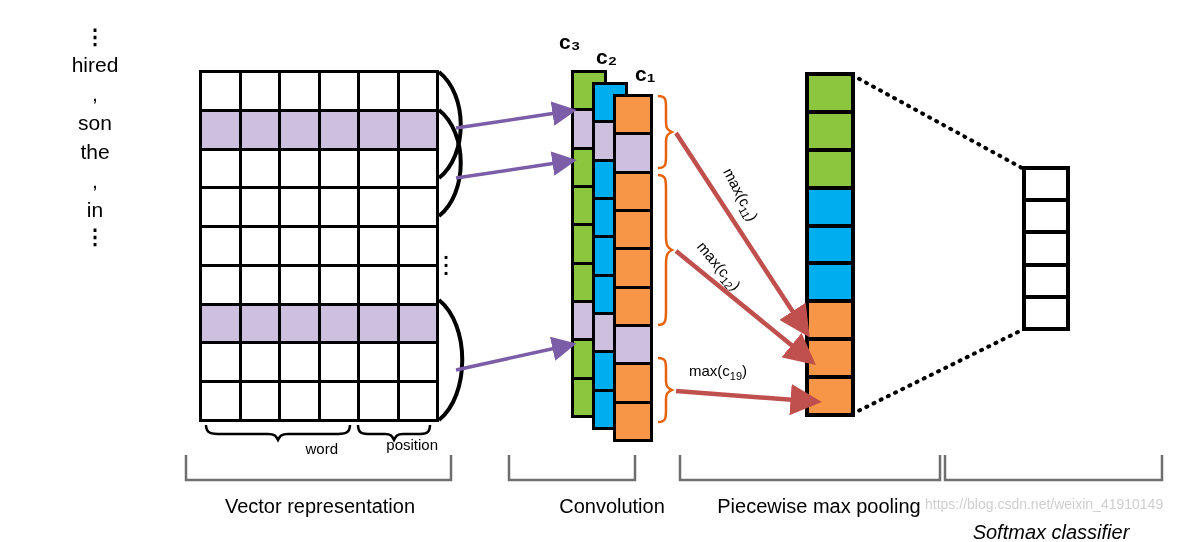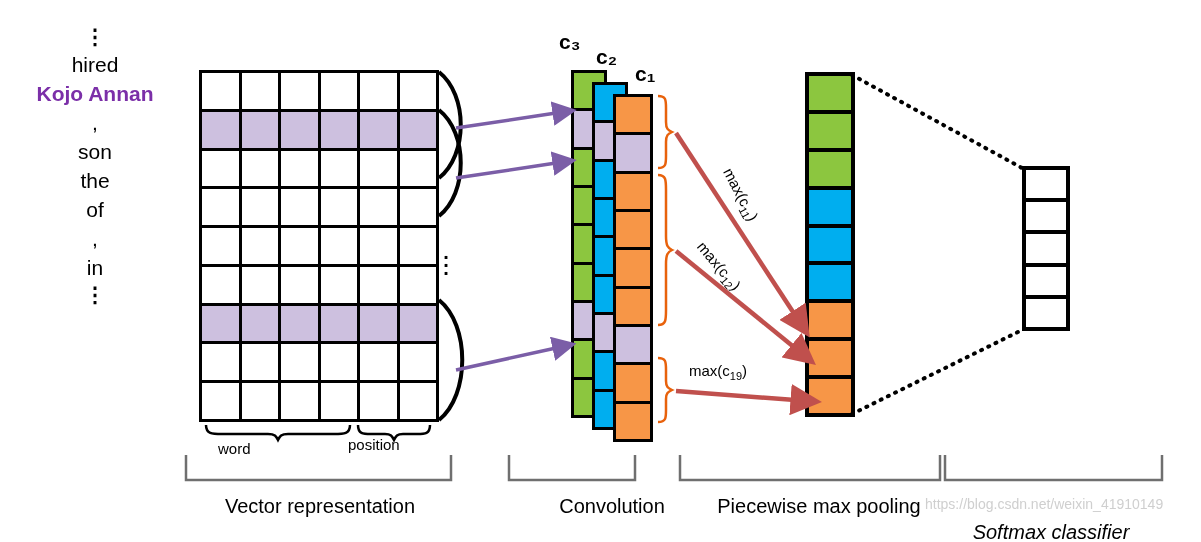--- a/index.html
+++ b/index.html
@@ -28,39 +28,37 @@
         box-sizing:border-box;display:flex;flex-direction:column;}
   #pool .pcell{flex:1;border-bottom:4px solid #000;box-sizing:border-box;}
   #pool .pcell:last-child{border-bottom:none;}
   
   #softmax{left:1022px;top:166px;width:48px;height:165px;border:4px solid #000;
            box-sizing:border-box;display:flex;flex-direction:column;background:#fff;}
   #softmax .scell{flex:1;border-bottom:4px solid #000;box-sizing:border-box;}
   #softmax .scell:last-child{border-bottom:none;}
   
   .caption{font-size:20px;text-align:center;white-space:nowrap;}
-  .smalllab{font-size:15px;text-align:left;white-space:nowrap;}
+  .smalllab{font-size:15px;text-align:right;white-space:nowrap;}
   .clab{font-size:21px;font-weight:bold;white-space:nowrap;}
   .maxlab{font-size:15px;white-space:nowrap;}
   .maxlab sub{font-size:11px;}
   #watermark{left:925px;top:496px;font-size:14px;color:#cfcfcf;white-space:nowrap;}
   svg.overlay{position:absolute;left:0;top:0;width:1201px;height:542px;pointer-events:none;}
   .vdots{font-size:20px;font-weight:bold;line-height:8px;text-align:center;}
 </style>
 </head>
 <body>
 
 <div id="tokens" class="abs">
     <div class="token dots">⋮</div>
     <div class="token">hired</div>
-    <div class="token ent">Kojo Annan</div>
     <div class="token">,</div>
     <div class="token">son</div>
     <div class="token">the</div>
-    <div class="token">of</div>
     <div class="token">,</div>
     <div class="token">in</div>
     <div class="token dots">⋮</div>
   </div>
 
 <div id="matrix" class="abs">
     <div class="mrow">
       <div class="mcell"></div>
       <div class="mcell"></div>
       <div class="mcell"></div>

